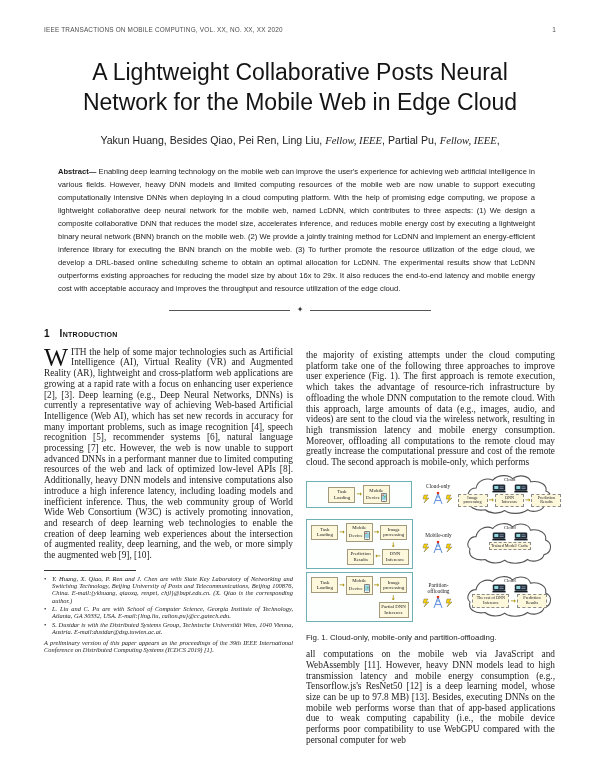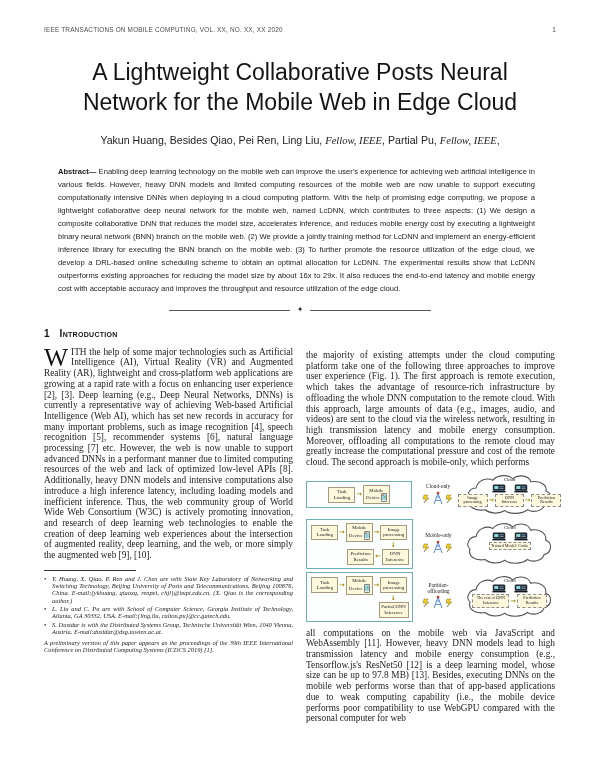--- a/index.html
+++ b/index.html
@@ -312,17 +312,18 @@
                 <div class="cbox" style="width:33px">The rest of DNN Inference</div>
                 <span class="arr">→</span>
                 <div class="cbox" style="width:26px">Prediction Results</div>
               </div>
             </div>
           </div>
         </div>
 
       </div>
 
+      <div class="figcaption">Fig. 1. Cloud-only, mobile-only and partition-offloading.</div>
 
       <p>all computations on the mobile web via JavaScript and WebAssembly [11]. However, heavy DNN models lead to high transmission latency and mobile energy consumption (e.g., Tensorflow.js's ResNet50 [12] is a deep learning model, whose size can be up to 97.8 MB) [13]. Besides, executing DNNs on the mobile web performs worse than that of app-based applications due to weak computing capability (i.e., the mobile device performs poor compatibility to use WebGPU compared with the personal computer for web</p>
     </div>
   </div>
 </div>
 
 </body></html>

